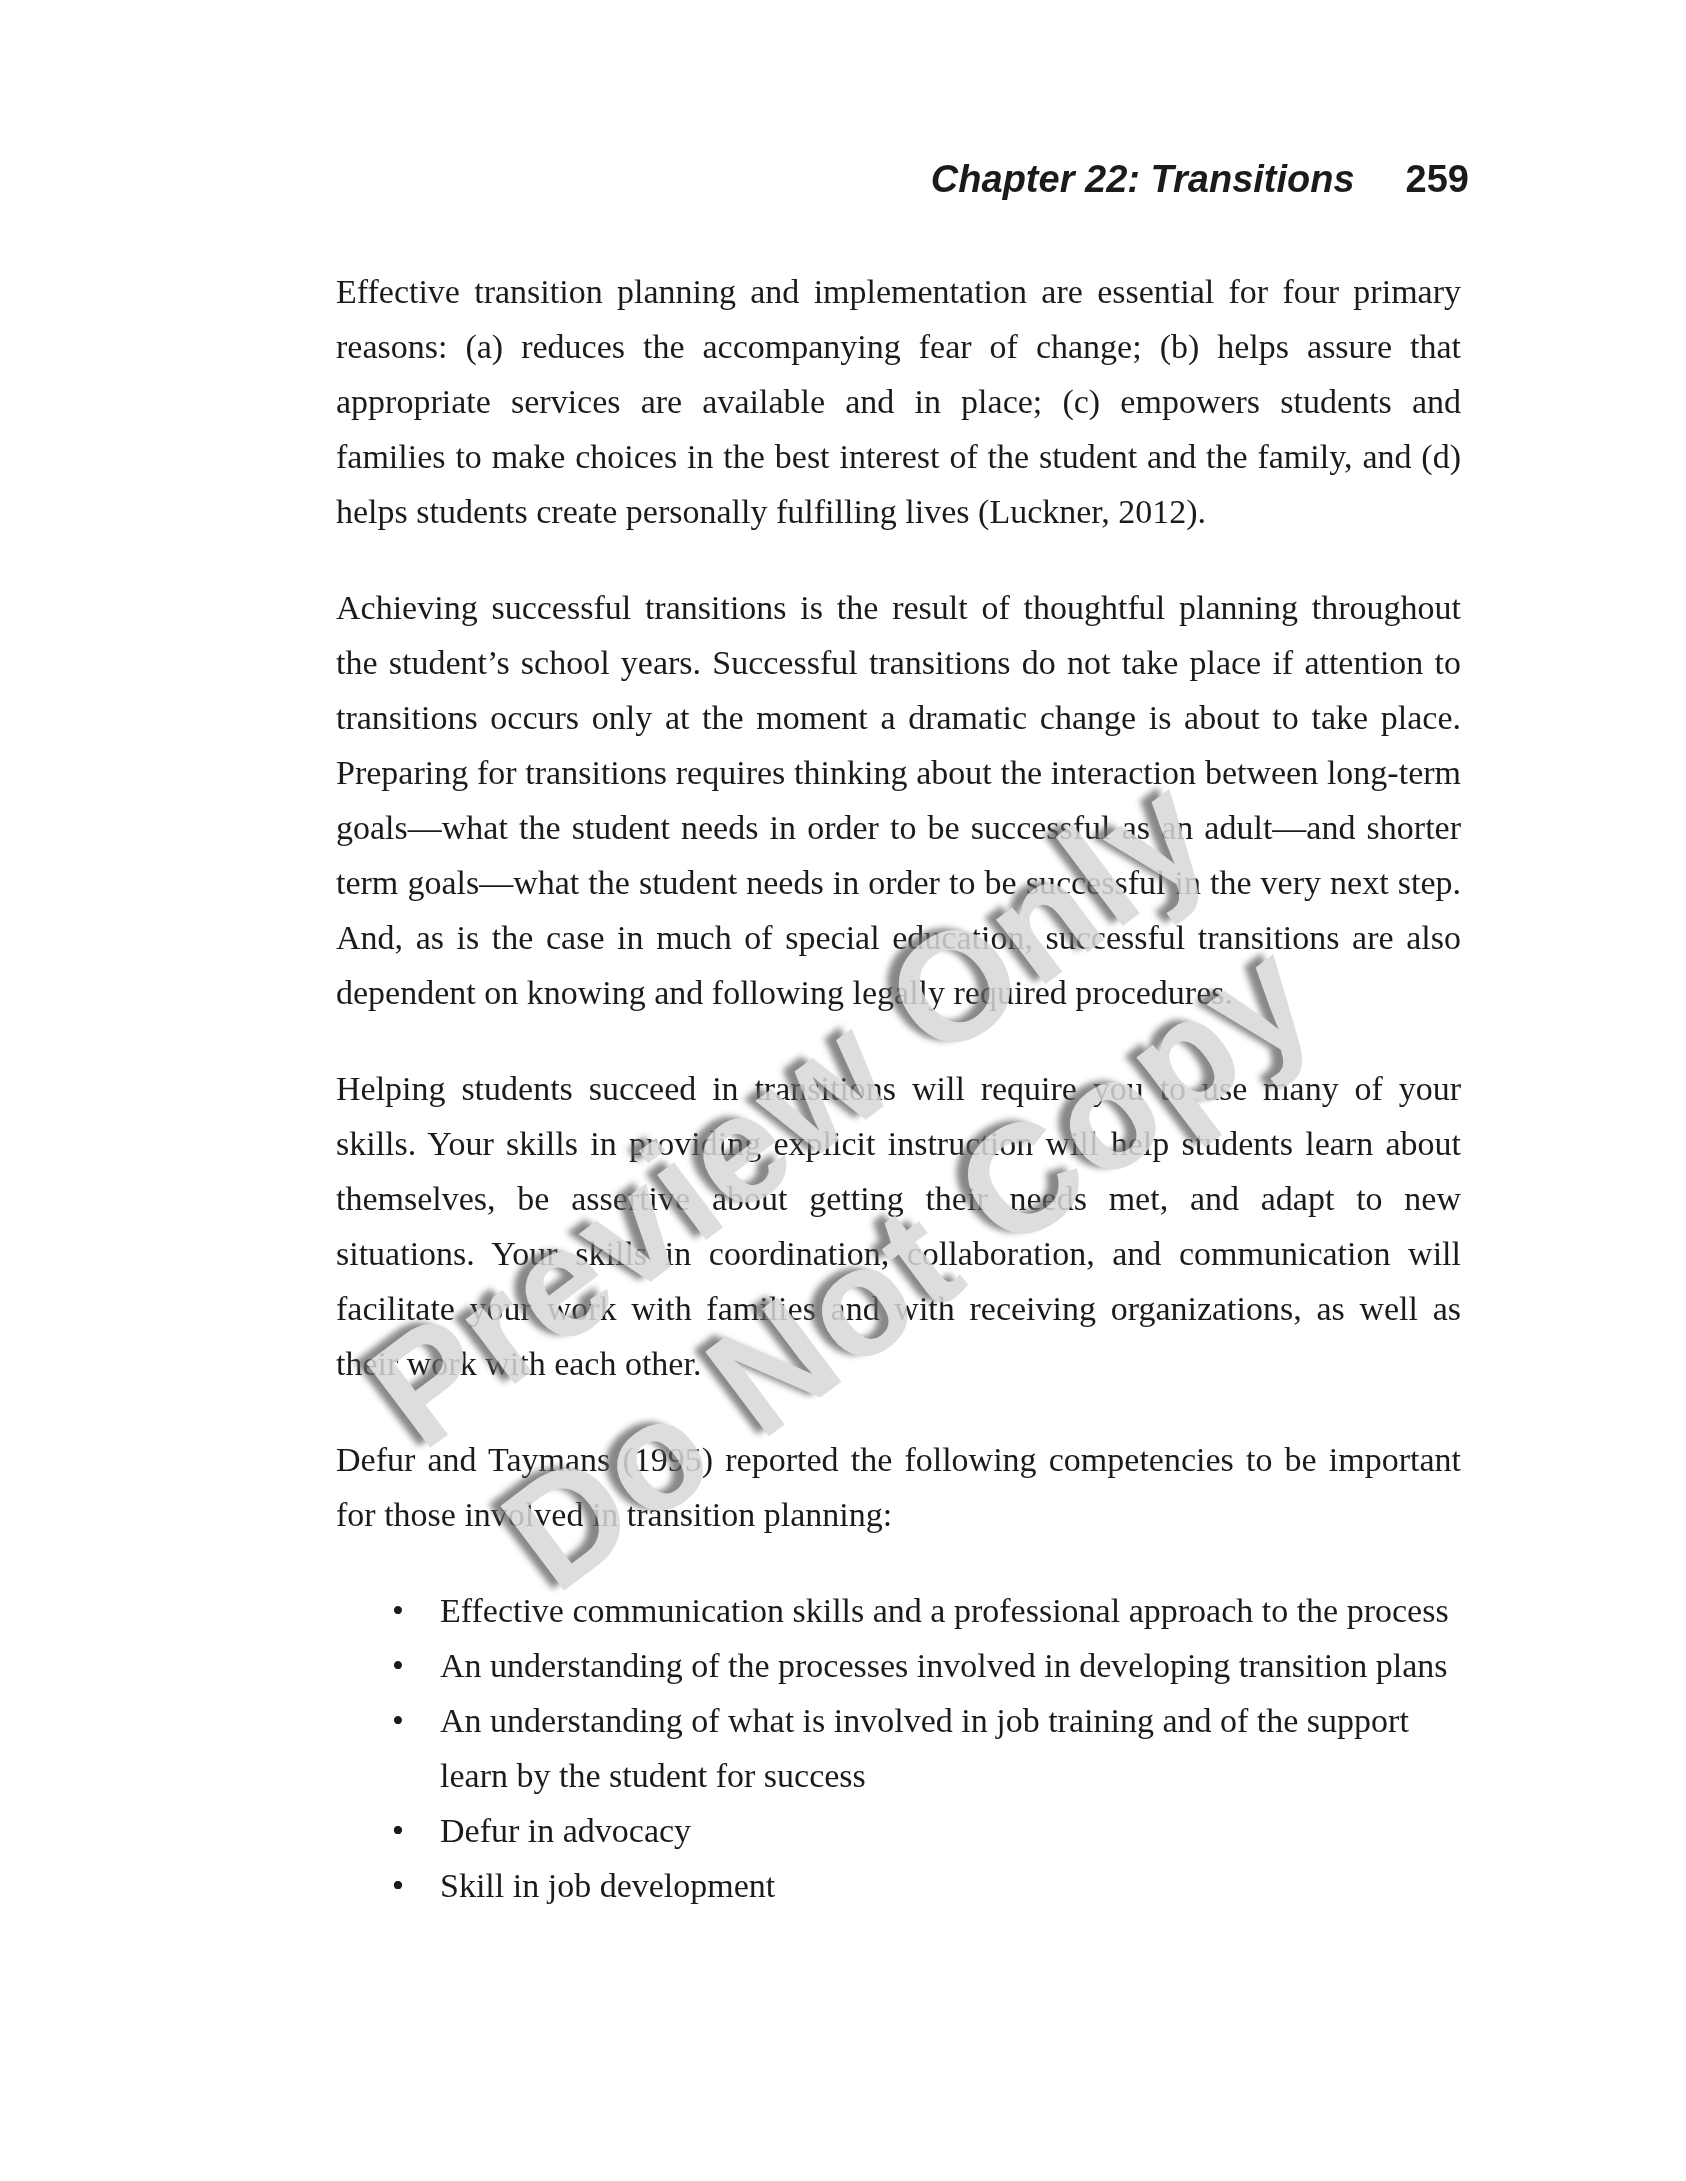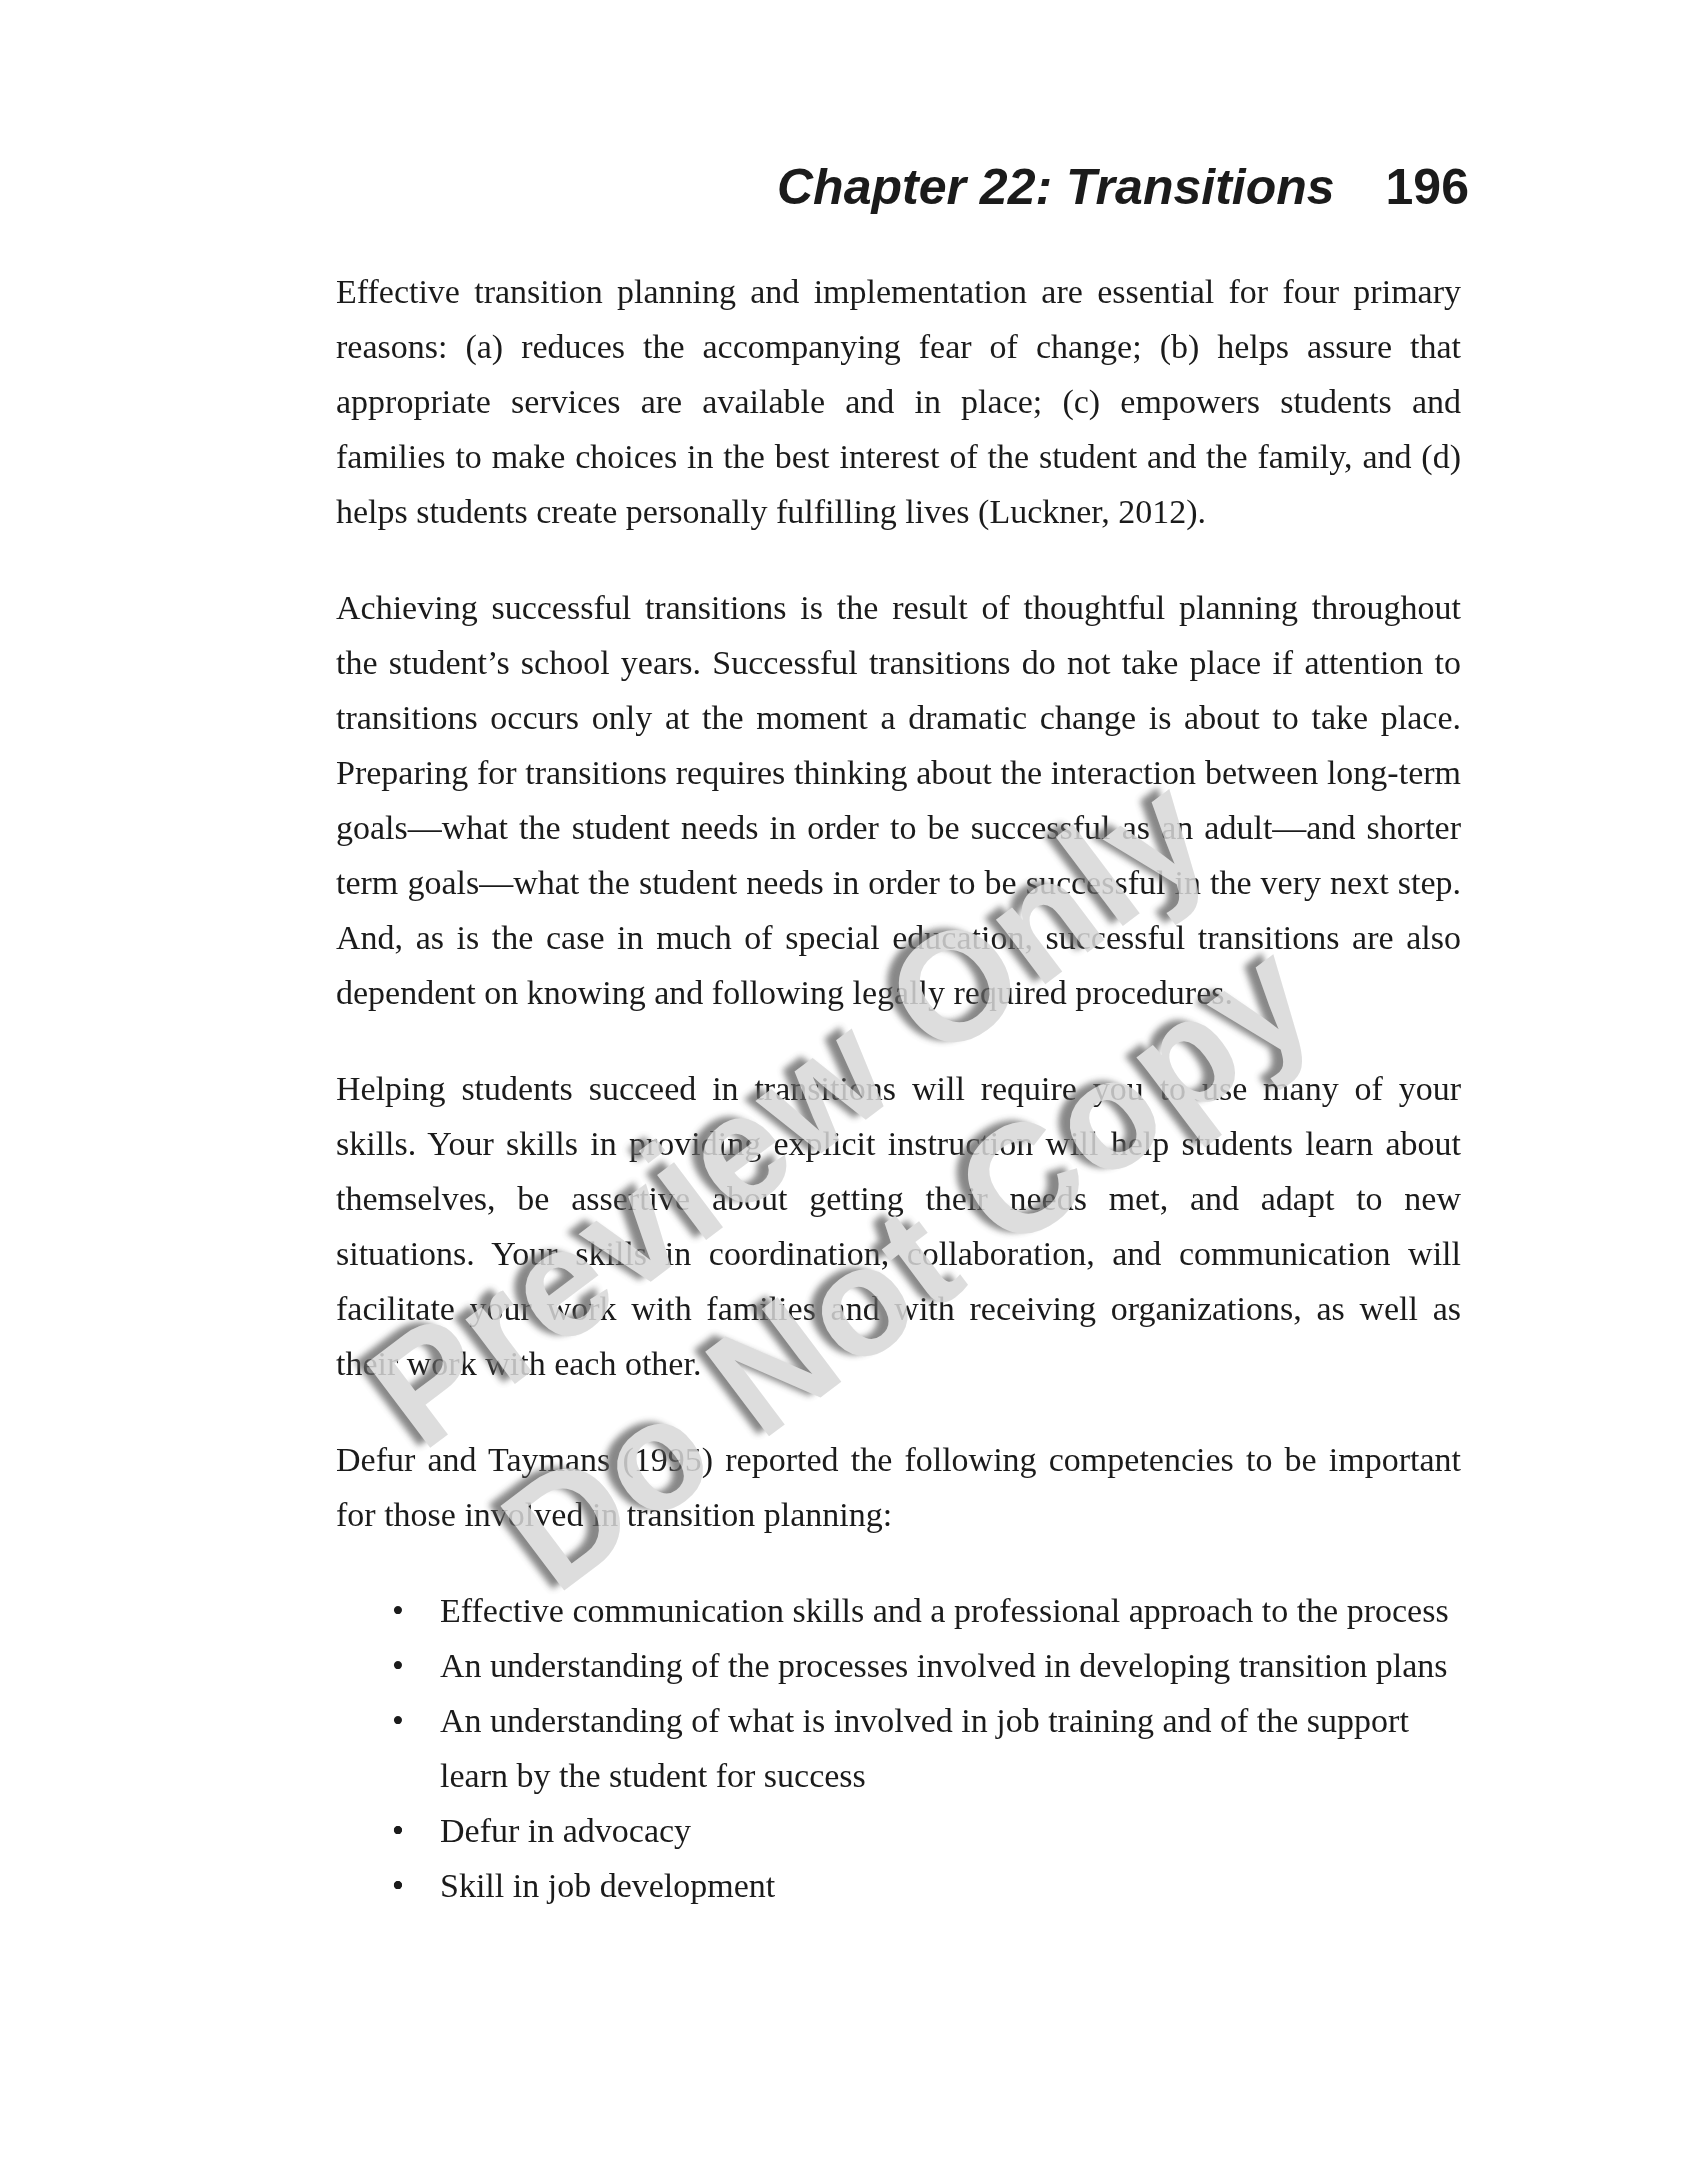--- a/index.html
+++ b/index.html
@@ -10,21 +10,21 @@
     overflow:hidden;
     font-family:"Liberation Serif", serif;
     color:#1b1b1b;
   }
   .running-header{
     position:absolute;
     top:158px; left:0; right:217px;
     display:flex; justify-content:flex-end; align-items:baseline;
     gap:51px;
     font-family:"Liberation Sans", sans-serif;
-    font-size:50px;
+    font-size:38px;
     font-weight:600;
   }
   .chapter-title{ font-style:italic; }
   .page-number{ font-style:normal; }
   .content{
     position:absolute;
     left:336px; top:264px; width:1125px;
     font-size:34px; line-height:55px;
     text-align:justify;
     text-justify:inter-word;
@@ -62,21 +62,21 @@
     transform:translate(-50%,-50%) rotate(-37deg);
   }
 </style>
 </head>
 <body>
 
 <div class="page">
 
   <div class="running-header">
     <span class="chapter-title">Chapter 22: Transitions</span>
-    <span class="page-number">196</span>
+    <span class="page-number">259</span>
   </div>
 
   <div class="content">
     <p>Effective transition planning and implementation are essential for four primary reasons: (a) reduces the accompanying fear of change; (b) helps assure that appropriate services are available and in place; (c) empowers students and families to make choices in the best interest of the student and the family, and (d) helps students create personally fulfilling lives (Luckner, 2012).</p>
     <p>Achieving successful transitions is the result of thoughtful planning throughout the student’s school years. Successful transitions do not take place if attention to transitions occurs only at the moment a dramatic change is about to take place. Preparing for transitions requires thinking about the interaction between long-term goals—what the student needs in order to be successful as an adult—and shorter term goals—what the student needs in order to be successful in the very next step. And, as is the case in much of special education, successful transitions are also dependent on knowing and following legally required procedures.</p>
     <p>Helping students succeed in transitions will require you to use many of your skills. Your skills in providing explicit instruction will help students learn about themselves, be assertive about getting their needs met, and adapt to new situations. Your skills in coordination, collaboration, and communication will facilitate your work with families and with receiving organizations, as well as their work with each other.</p>
     <p class="cite-paragraph">Defur and Taymans (1995) reported the following competencies to be important for those involved in transition planning:</p>
 
     <ul class="bullet-list">
       <li>

